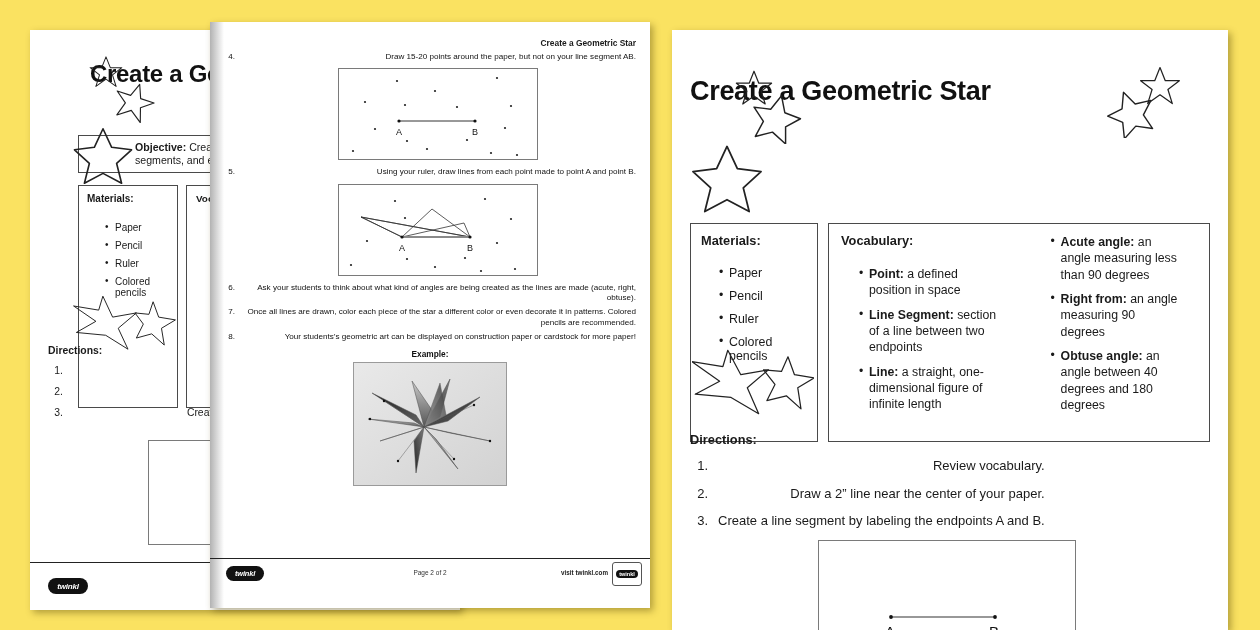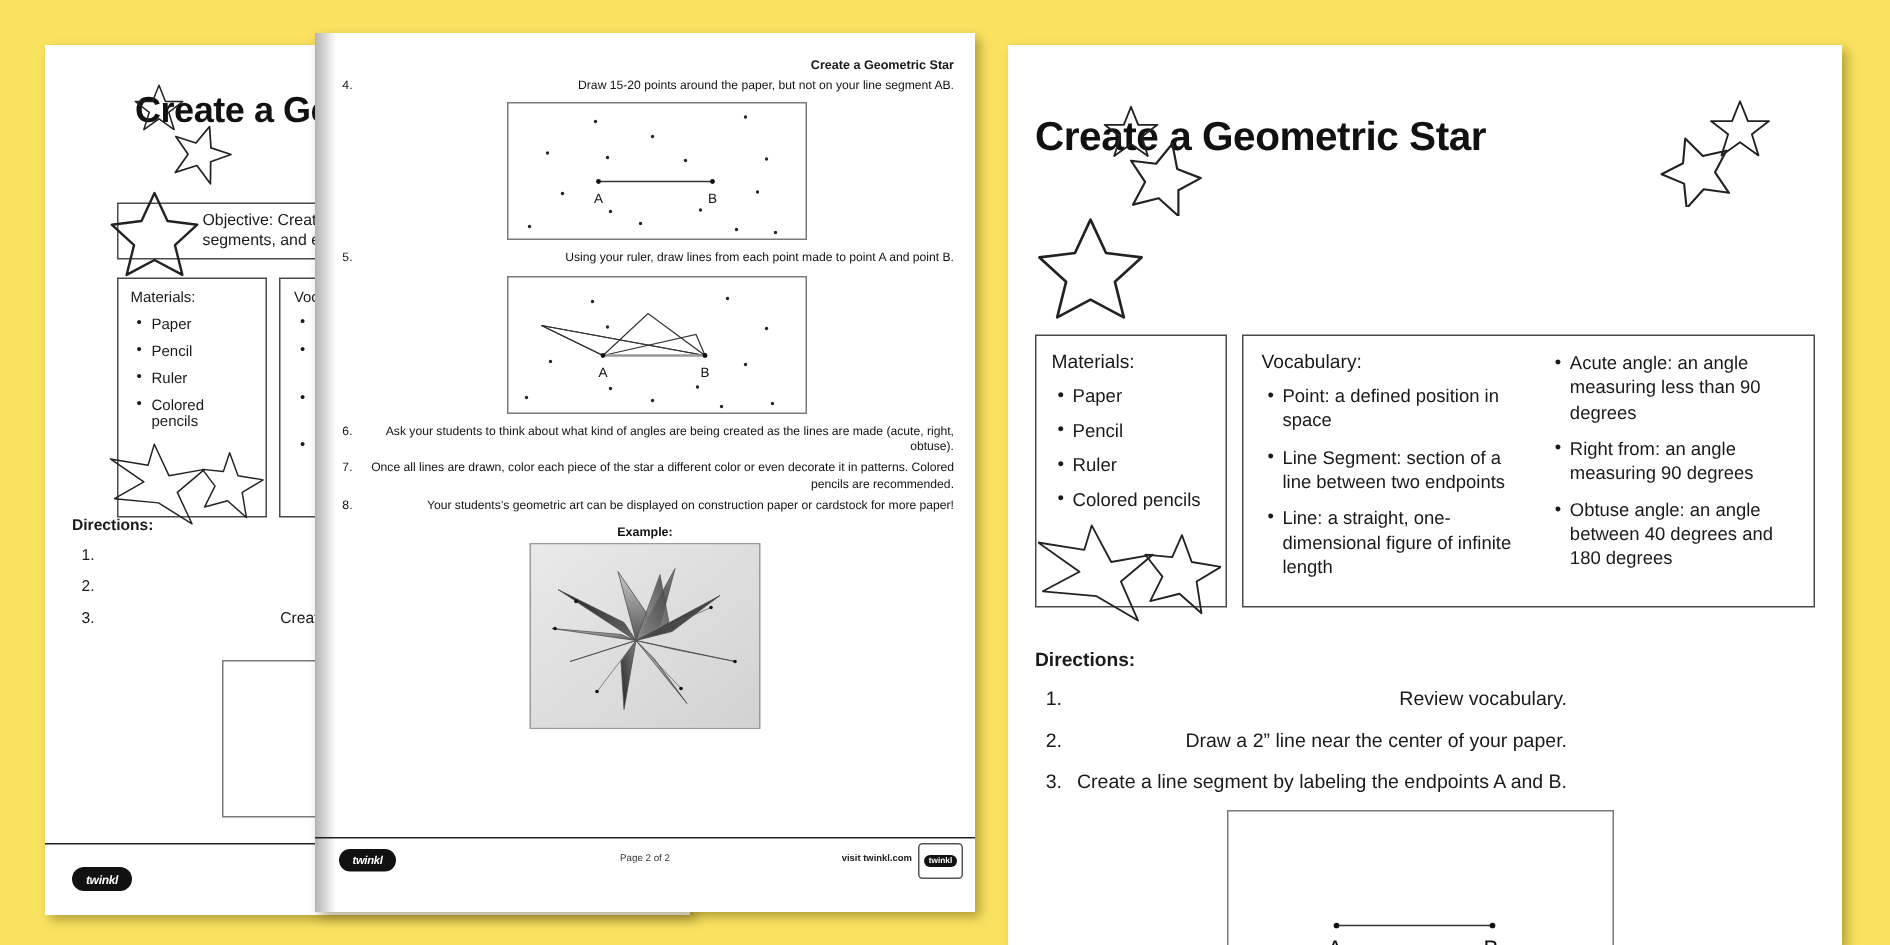--- a/index.html
+++ b/index.html
@@ -35,26 +35,26 @@
   }
   .star{position:absolute;}
   .star svg{display:block;}
 
   
   .objective-box{
     border:1px solid #4a4a4a;box-sizing:border-box;
     display:flex;align-items:center;
   }
   .objective-text{line-height:1.25;}
-  b,strong{font-weight:normal;}
+  b,strong{font-weight:bold;}
 
   
   .info-box{border:1px solid #4a4a4a;box-sizing:border-box;}
-  .box-head{font-weight:normal;}
-  .bullets{list-style:none;margin:4px;padding:0;}
+  .box-head{font-weight:bold;}
+  .bullets{list-style:none;margin:18px;padding:0;}
   .bullets li{position:relative;padding-left:10px;}
   .bullets li:before{content:"•";position:absolute;left:0;top:-1px;}
 
   
   .dir-head{font-weight:bold;}
   ol.dirs{margin:0;padding-left:0;list-style:none;counter-reset:d;}
   ol.dirs li{counter-increment:d;position:relative;text-align:right;}
   ol.dirs li:before{
     content:counter(d) ".";position:absolute;left:0;text-align:right;
   }

